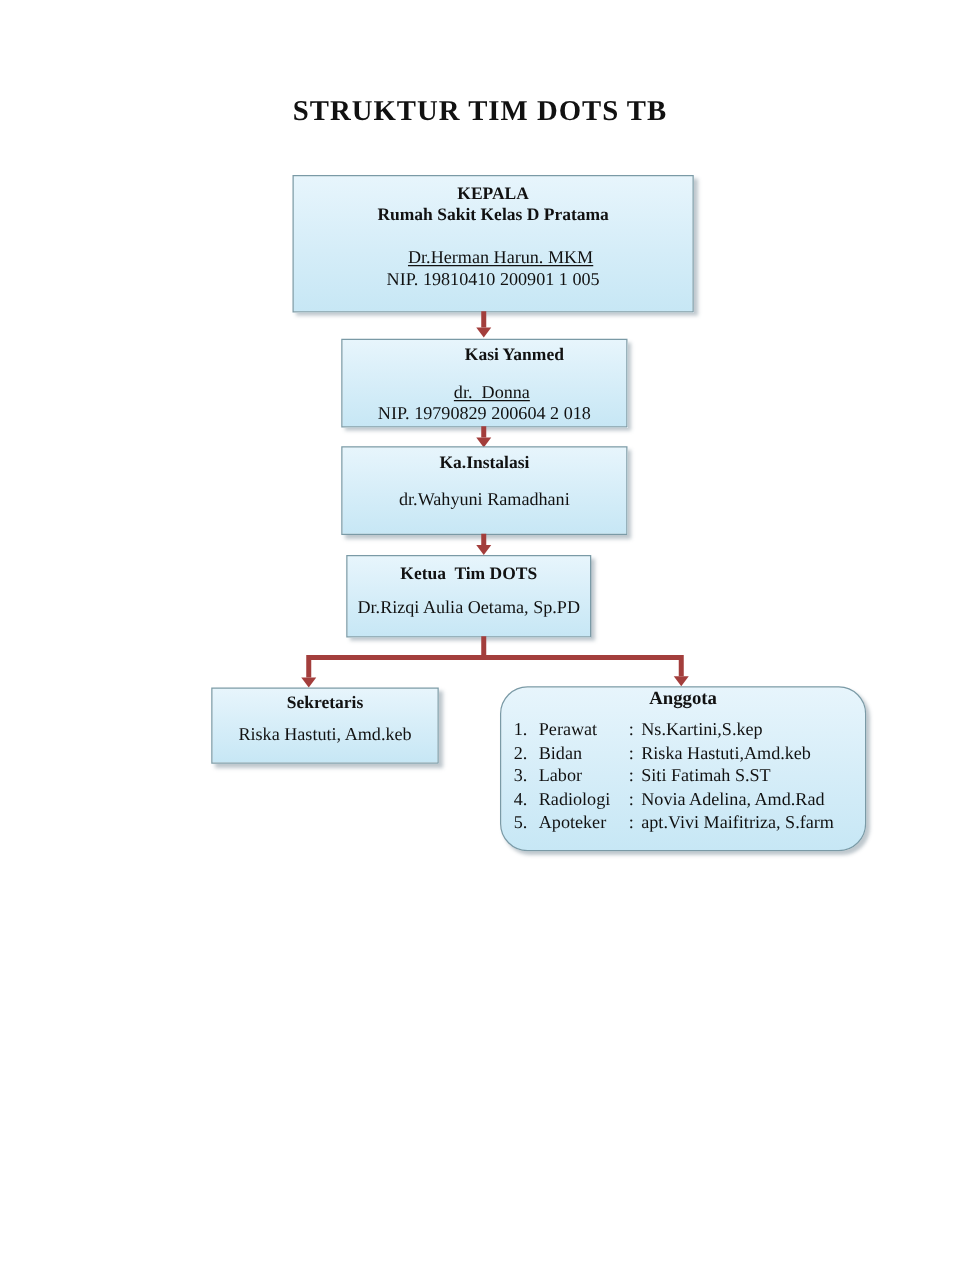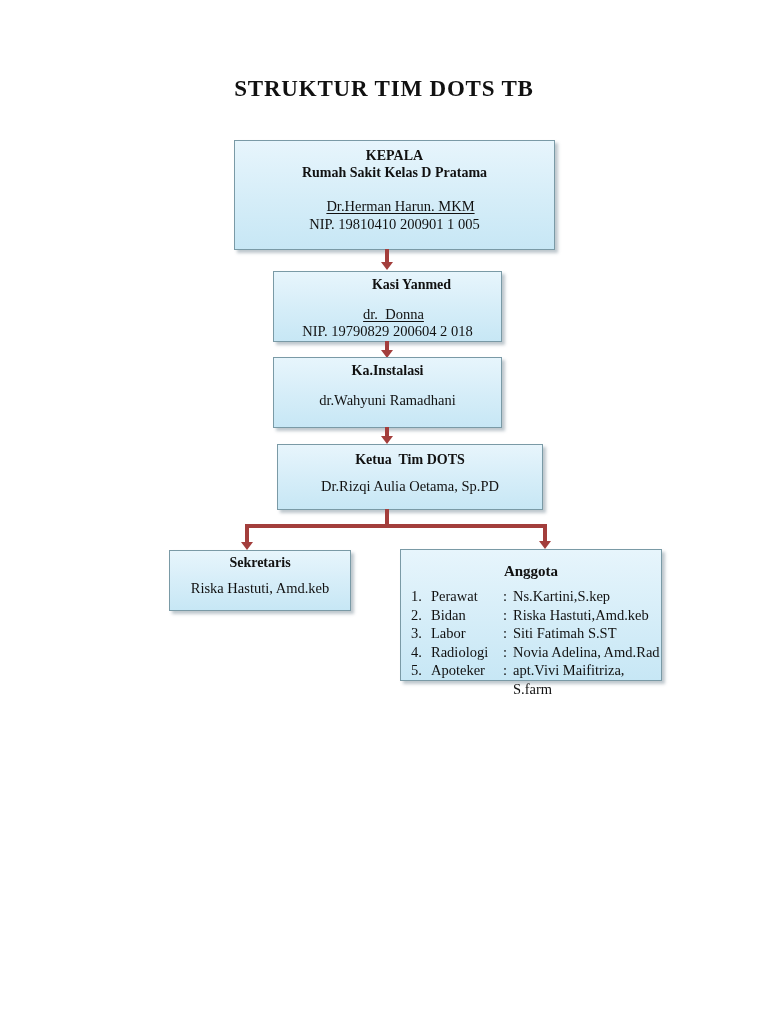--- a/index.html
+++ b/index.html
@@ -44,23 +44,23 @@
   }
   .bold{font-weight:bold;font-size:14px;white-space:pre-wrap;}
   .plain{white-space:pre-wrap;}
   .underline{text-decoration:underline;text-underline-offset:2px;white-space:pre-wrap;padding-left:12px;}
   .sp9{height:9px;} .sp10{height:10px;} .sp13{height:13px;} .sp16{height:16px;}
   .lh18{line-height:18px;}
   
   #box-kepala{left:234px;top:140px;width:321px;height:110px;padding-top:6px;}
   #box-kasi{left:273px;top:271px;width:229px;height:71px;padding-top:5px;}
   #box-instalasi{left:273px;top:357px;width:229px;height:71px;padding-top:5px;}
-  #box-ketua{left:277px;top:444px;width:266px;height:66px;padding-top:6px;}
+  #box-ketua{left:277px;top:444px;width:196px;height:66px;padding-top:6px;}
   #box-sekretaris{left:169px;top:550px;width:182px;height:61px;padding-top:4px;}
-  #box-anggota{left:400px;top:549px;width:262px;height:132px;padding-top:12px;text-align:left;}
+  #box-anggota{left:400px;top:549px;width:293px;height:132px;padding-top:0;text-align:left;border-radius:22px;}
   #box-anggota .heading{text-align:center;line-height:18px;font-size:15px;}
   .member-list{margin-top:7px;padding-left:10px;}
   .member-row{display:flex;line-height:18.5px;font-size:14.5px;}
   .member-row .num{width:20px;flex:none;}
   .member-row .role{width:72px;flex:none;}
   .member-row .sep{width:10px;flex:none;}
   .member-row .mname{flex:1;white-space:pre-wrap;}
   
   .vline{position:absolute;width:4px;background:var(--connector);}
   .hline{position:absolute;height:4px;background:var(--connector);}

